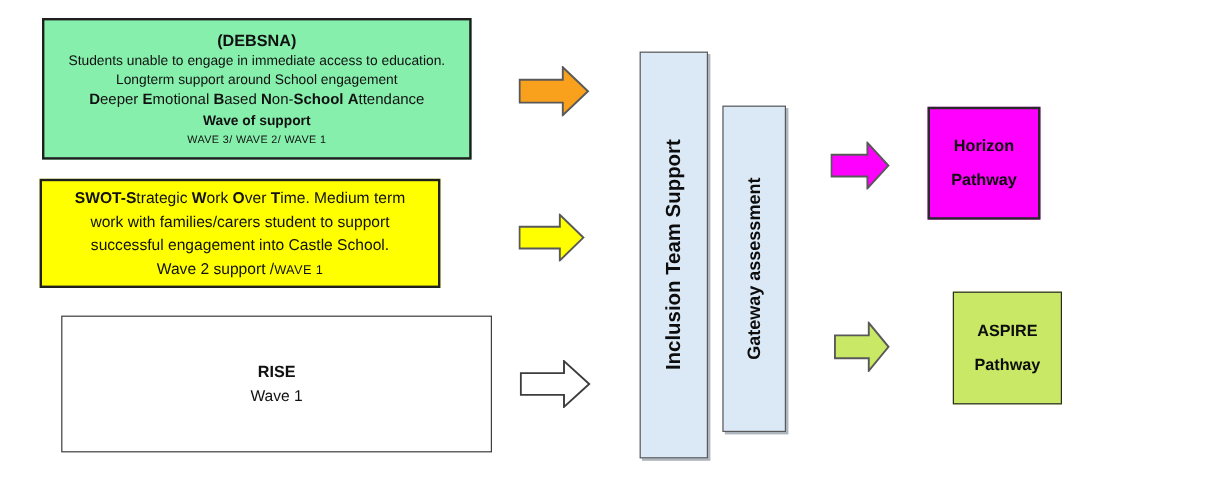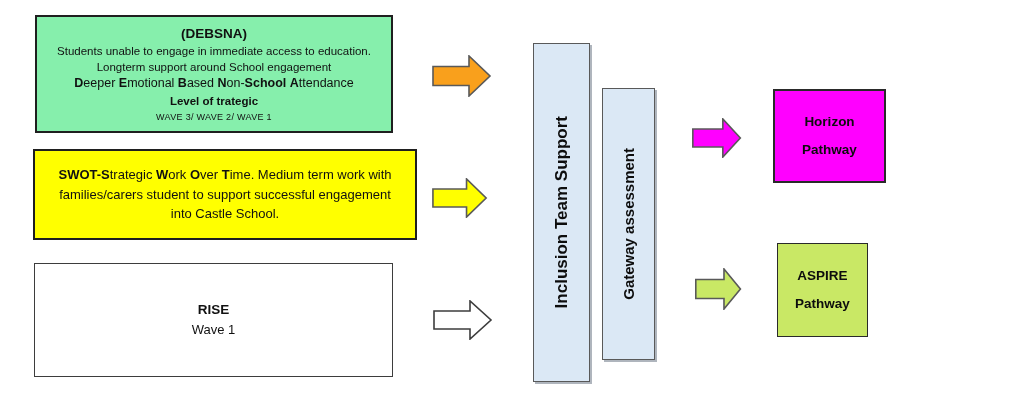--- a/index.html
+++ b/index.html
@@ -22,22 +22,22 @@
     box-sizing: border-box;
     border: 2px solid #1f1f1f;
     display: flex;
     flex-direction: column;
     justify-content: center;
     align-items: center;
     text-align: center;
     padding: 4px 14px;
   }
   .box-debsna { left: 35px; top: 15px;  width: 358px; height: 118px; }
-  .box-swot   { left: 33px; top: 149px; width: 384px; height: 91px;  }
-  .box-rise   { left: 34px; top: 263px; width: 359px; height: 114px; border-width: 1.5px; border-color: #3d3d3d; justify-content: center; }
+  .box-swot   { left: 33px; top: 149px; width: 334px; height: 91px;  }
+  .box-rise   { left: 51px; top: 263px; width: 359px; height: 114px; border-width: 1.5px; border-color: #3d3d3d; justify-content: center; }
 
   .ln { width: 100%; }
   .ln-title    { font-size: 13.5px; font-weight: 700; line-height: 1.45; }
   .ln-acronym  { font-size: 12.5px; line-height: 1.4; }
   .ln-body-sm  { font-size: 11.5px; line-height: 1.38; }
   .ln-sub      { font-size: 11.5px; font-weight: 700; line-height: 1.4; }
   .ln-caps     { font-size: 11px;   line-height: 1.35; letter-spacing: 0.2px; }
   .ln-body     { font-size: 13px;   line-height: 1.5; }
   .box-rise .ln-body { line-height: 1.55; }
   .seg-caps    { font-size: 0.82em; letter-spacing: 0.3px; }
@@ -75,45 +75,46 @@
   
   .pathway-box {
     position: absolute;
     box-sizing: border-box;
     border: 2px solid #2a2a2a;
     display: flex;
     align-items: center;
     justify-content: center;
     text-align: center;
   }
-  .box-horizon { left: 773px; top: 89px;  width: 113px; height: 94px; }
-  .box-aspire  { left: 777px; top: 243px; width: 91px; height: 94px; border-width: 1.5px; }
+  .box-horizon { left: 773px; top: 89px;  width: 94px; height: 94px; }
+  .box-aspire  { left: 794px; top: 243px; width: 91px; height: 94px; border-width: 1.5px; }
   .pathway-label {
     font-size: 13.5px;
     font-weight: 700;
     line-height: 2.05;
     white-space: pre-line;
     color: #0d0d0d;
   }
 </style>
 </head>
 <body>
 
 <div class="canvas">
 
   <div class="program-box box-debsna" style="background-color: #86efac;">
     <div class="ln ln-title"><span style="font-weight: 700;">(DEBSNA)</span></div>
     <div class="ln ln-body-sm"><span>Students unable to engage in immediate access to education. Longterm support around School engagement</span></div>
     <div class="ln ln-acronym"><span style="font-weight: 700;">D</span><span>eeper </span><span style="font-weight: 700;">E</span><span>motional </span><span style="font-weight: 700;">B</span><span>ased </span><span style="font-weight: 700;">N</span><span>on-</span><span style="font-weight: 700;">School</span><span> </span><span style="font-weight: 700;">A</span><span>ttendance</span></div>
-    <div class="ln ln-sub"><span style="font-weight: 700;">Level of trategic</span></div>
+    <div class="ln ln-sub"><span style="font-weight: 700;">Wave of support</span></div>
     <div class="ln ln-caps"><span class="seg-caps">WAVE 3/ WAVE 2/ WAVE 1</span></div>
   </div>
 
   <div class="program-box box-swot" style="background-color: rgb(255, 255, 0);">
     <div class="ln ln-body"><span style="font-weight: 700;">SWOT-S</span><span>trategic </span><span style="font-weight: 700;">W</span><span>ork </span><span style="font-weight: 700;">O</span><span>ver </span><span style="font-weight: 700;">T</span><span>ime. Medium term work with families/carers student to support successful engagement into Castle School.</span></div>
+    <div class="ln ln-body"><span>Wave 2 support /</span><span class="seg-caps">WAVE 1</span></div>
   </div>
 
   <div class="program-box box-rise" style="background-color: rgb(255, 255, 255);">
     <div class="ln ln-title"><span style="font-weight: 700;">RISE</span></div>
     <div class="ln ln-body"><span>Wave 1</span></div>
   </div>
 
   <svg class="block-arrow arrow-debsna" viewBox="0 0 60 42" preserveAspectRatio="none">
     <polygon points="1,11.5 37,11.5 37,1 58,21 37,41 37,30.5 1,30.5" stroke-width="1.6" vector-effect="non-scaling-stroke" fill="#F9A01C" stroke="#595959"></polygon>
   </svg>

